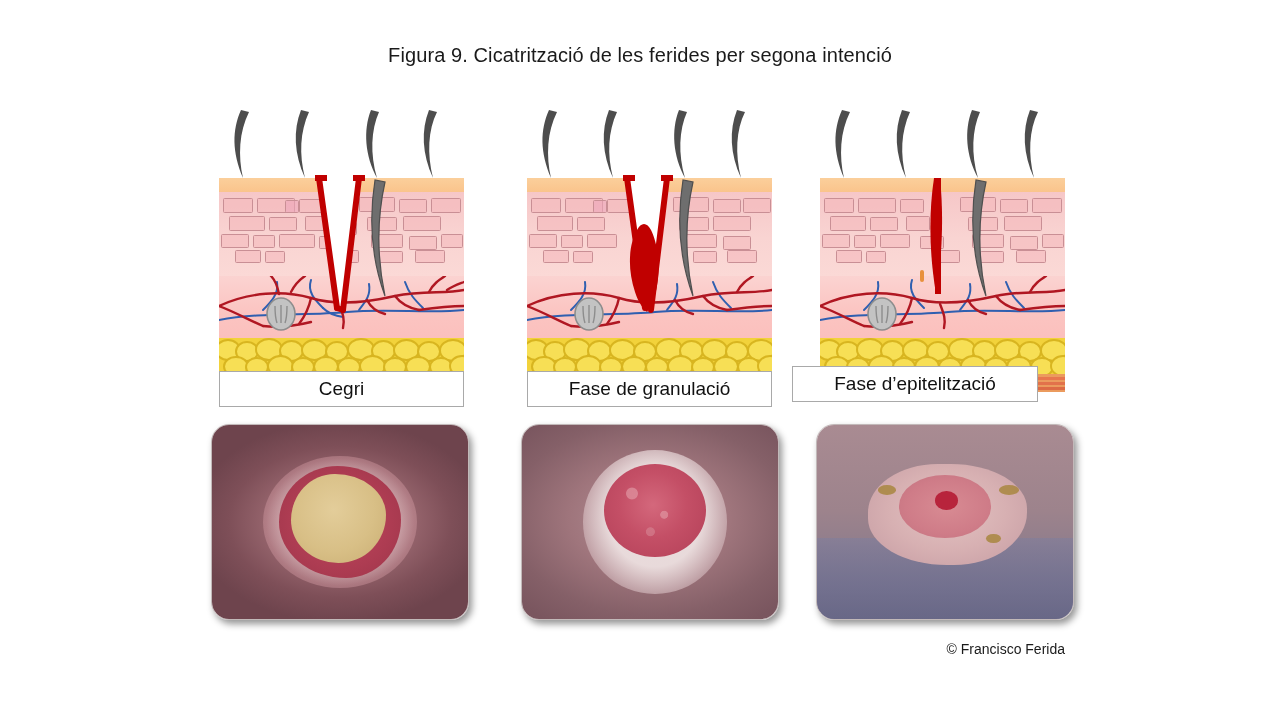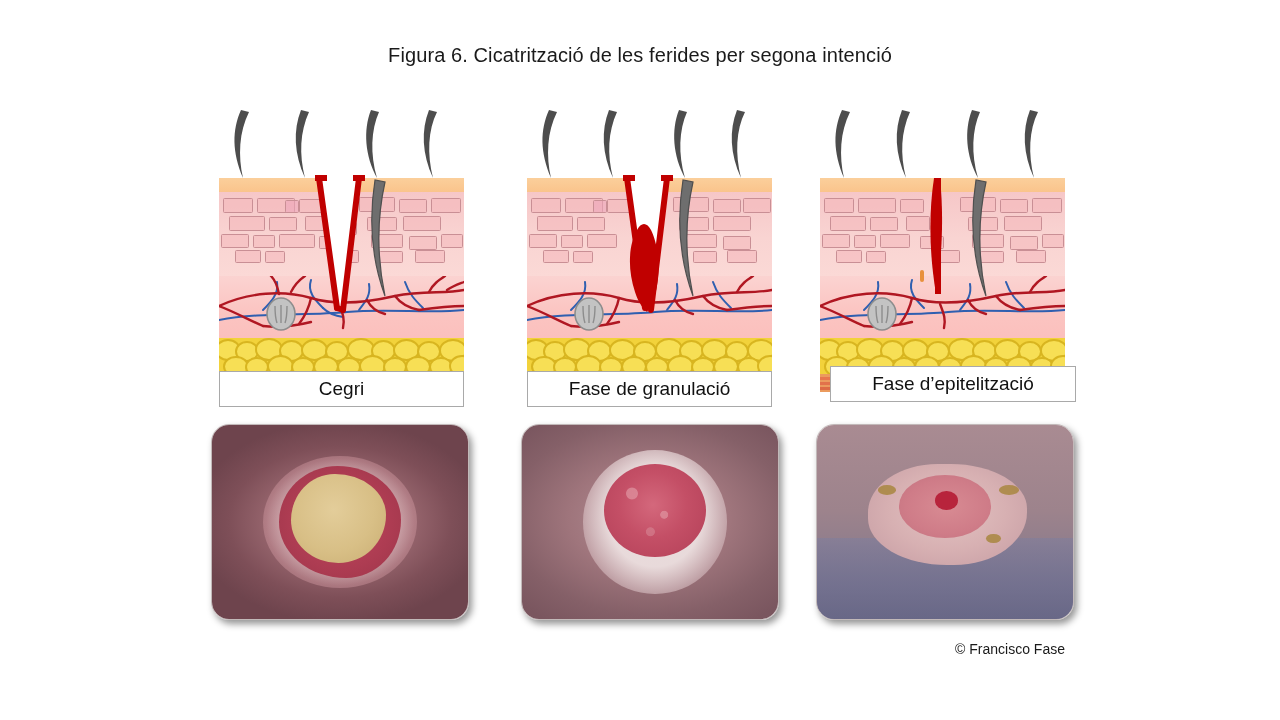--- a/index.html
+++ b/index.html
@@ -35,21 +35,21 @@
 
   svg.vessels,svg.hairsvg,svg.wound,svg.follicle{position:absolute;left:0;top:0;overflow:visible;}
 
   .caption-box{
     position:absolute;height:34px;border:1px solid #a9a9a9;background:#fff;
     display:flex;align-items:center;justify-content:center;
     font-size:19px;color:#111;
   }
   .cap-1{left:219px;top:371px;width:243px;}
   .cap-2{left:527px;top:371px;width:243px;}
-  .cap-3{left:830px;top:366px;width:244px;justify-content:center;}
+  .cap-3{left:792px;top:366px;width:244px;justify-content:center;}
 
   .photo{
     position:absolute;width:256px;height:194px;border-radius:18px;
     box-shadow:3px 4px 7px rgba(0,0,0,.42);
     overflow:hidden;border:1px solid rgba(120,100,100,.45);
   }
   .ph-1{left:211px;top:424px;}
   .ph-2{left:521px;top:424px;}
   .ph-3{left:816px;top:424px;}
   .ph-inner{position:absolute;inset:0;}
@@ -81,21 +81,21 @@
   .p3-pink{position:absolute;left:32%;top:26%;width:36%;height:32%;border-radius:50%;
       background:radial-gradient(ellipse at 52% 50%, #d88b93 0%, #cf7c88 60%, #c2727f 100%);}
   .p3-dot{position:absolute;left:46%;top:34%;width:9%;height:10%;border-radius:50%;background:#b8243c;}
   .p3-crust{position:absolute;border-radius:50%;background:#a8863f;opacity:.85;}
 
   #credit{position:absolute;right:215px;top:641px;font-size:14px;color:#1a1a1a;}
 </style>
 </head>
 <body>
 
-<div id="figure-title">Figura 6. Cicatrització de les ferides per segona intenció</div>
+<div id="figure-title">Figura 9. Cicatrització de les ferides per segona intenció</div>
 
 <div class="panel panel-1">
   <div class="skin">
 
     <div class="hair-zone">
       <svg class="hairsvg" width="245" height="72" viewBox="0 0 245 72">
         <path d="M22 2 C13 22 13 44 24 70 C19 48 20 24 30 4 Z" fill="#4d4d4d"></path>
         <path d="M82 2 C74 22 75 46 86 70 C80 46 81 24 90 4 Z" fill="#4d4d4d"></path>
         <path d="M152 2 C144 22 146 48 158 70 C151 46 152 22 160 4 Z" fill="#4d4d4d"></path>
         <path d="M210 2 C202 22 203 46 214 70 C208 46 209 22 218 4 Z" fill="#4d4d4d"></path>
@@ -458,13 +458,13 @@
   <div class="ph-inner p3-bg"></div>
   <div class="p3-blue"></div>
   <div class="p3-pale"></div>
   <div class="p3-pink"></div>
   <div class="p3-dot"></div>
   <div class="p3-crust" style="left:24%;top:31%;width:7%;height:5%"></div>
   <div class="p3-crust" style="left:66%;top:56%;width:6%;height:5%"></div>
   <div class="p3-crust" style="left:71%;top:31%;width:8%;height:5%"></div>
 </div>
 
-<div id="credit">© Francisco Fase</div>
+<div id="credit">© Francisco Ferida</div>
 
 </body></html>

